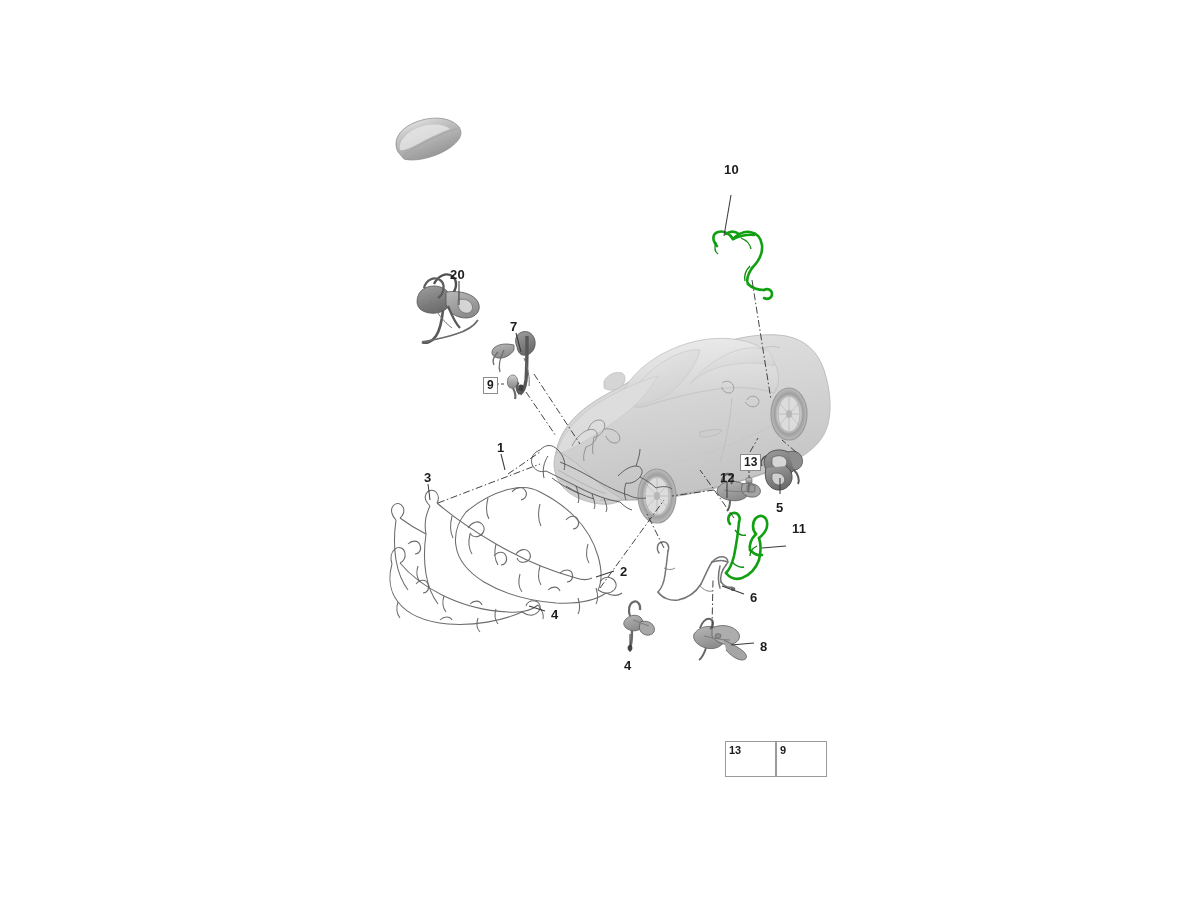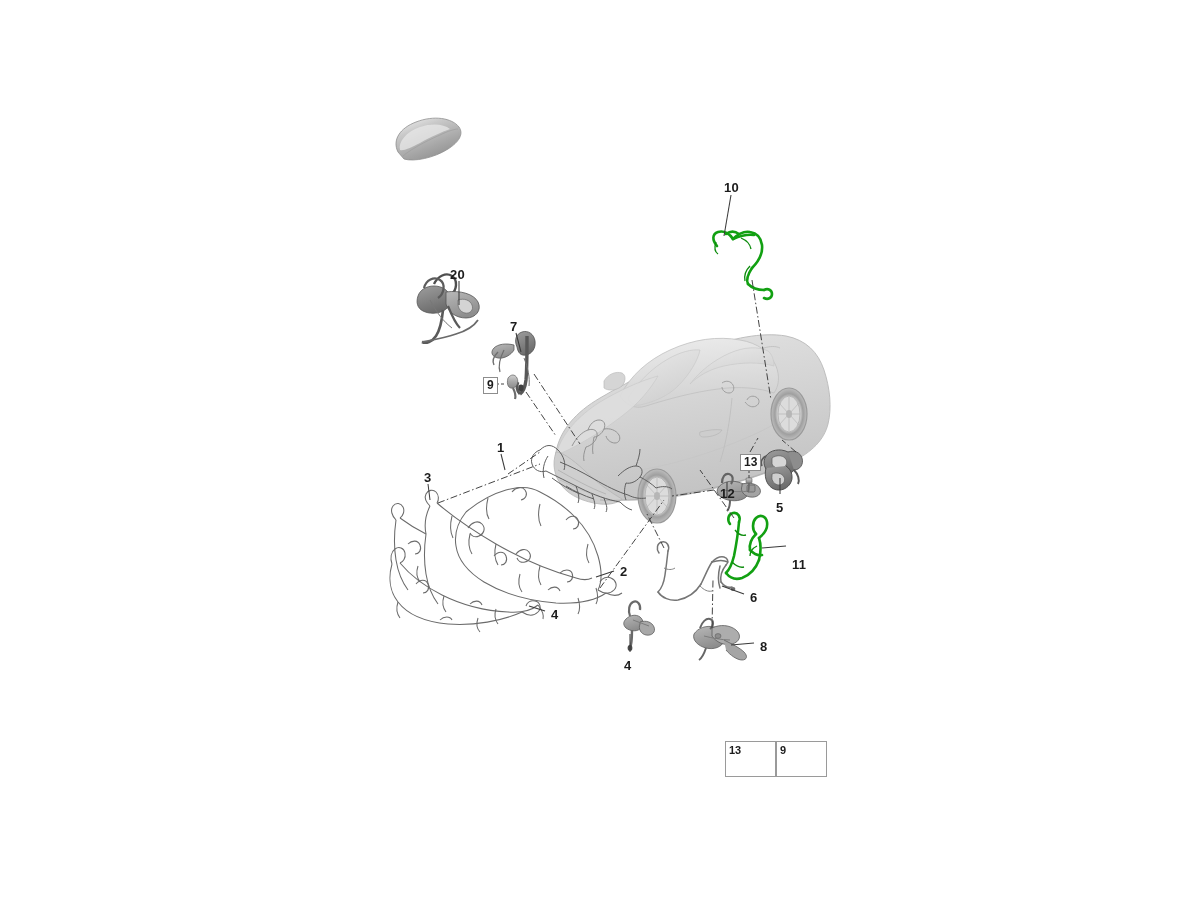--- a/index.html
+++ b/index.html
@@ -517,23 +517,23 @@
 
   <div class="callout-label" style="left:497px; top:441px;">1</div>
   <div class="callout-label" style="left:620px; top:565px;">2</div>
   <div class="callout-label" style="left:424px; top:471px;">3</div>
   <div class="callout-label" style="left:551px; top:608px;">4</div>
   <div class="callout-label" style="left:776px; top:501px;">5</div>
   <div class="callout-label" style="left:750px; top:591px;">6</div>
   <div class="callout-label" style="left:510px; top:320px;">7</div>
   <div class="callout-label" style="left:760px; top:640px;">8</div>
   <div class="boxed-callout" style="left:483px; top:377px;">9</div>
-  <div class="callout-label" style="left:724px; top:181px;text-align:center;">10</div>
-  <div class="callout-label" style="left:792px; top:558px;">11</div>
-  <div class="callout-label" style="left:720px; top:487px;text-align:right;">12</div>
+  <div class="callout-label" style="left:724px; top:163px;text-align:center;">10</div>
+  <div class="callout-label" style="left:792px; top:522px;">11</div>
+  <div class="callout-label" style="left:720px; top:471px;text-align:right;">12</div>
   <div class="boxed-callout" style="left:740px; top:454px;">13</div>
   <div class="callout-label" style="left:450px; top:268px;">20</div>
   <div class="callout-label" style="left:624px; top:659px;">4</div>
 
   <div class="legend-box" style="left:725px; top:741px; width:51px; height:36px;"></div>
   <div class="legend-num" style="left:729px; top:745px;">13</div>
 
   <div class="legend-box" style="left:776px; top:741px; width:51px; height:36px;"></div>
   <div class="legend-num" style="left:780px; top:745px;">9</div>
 

